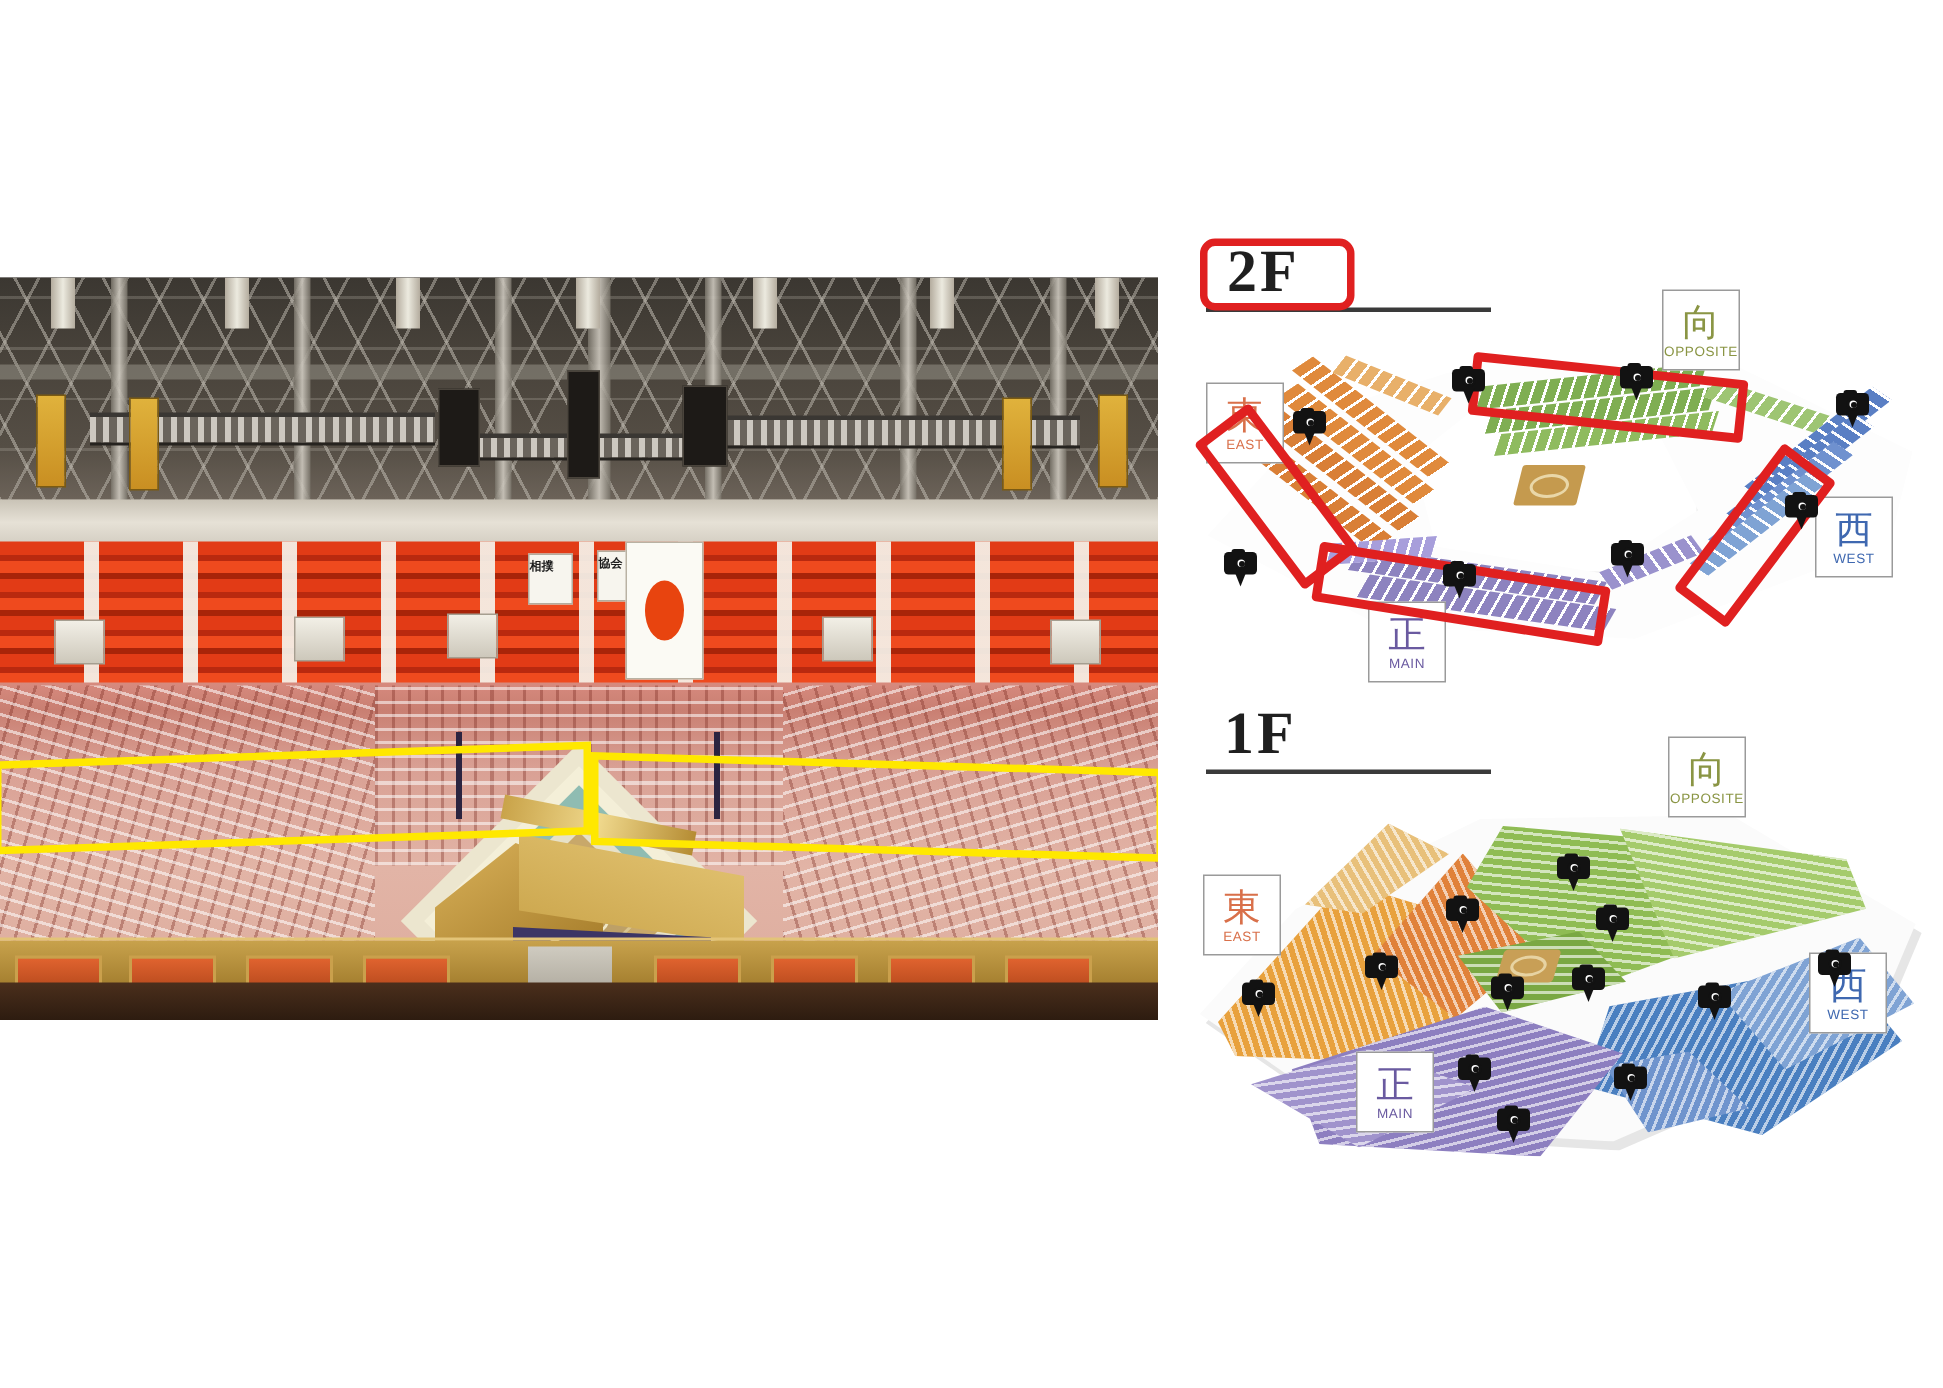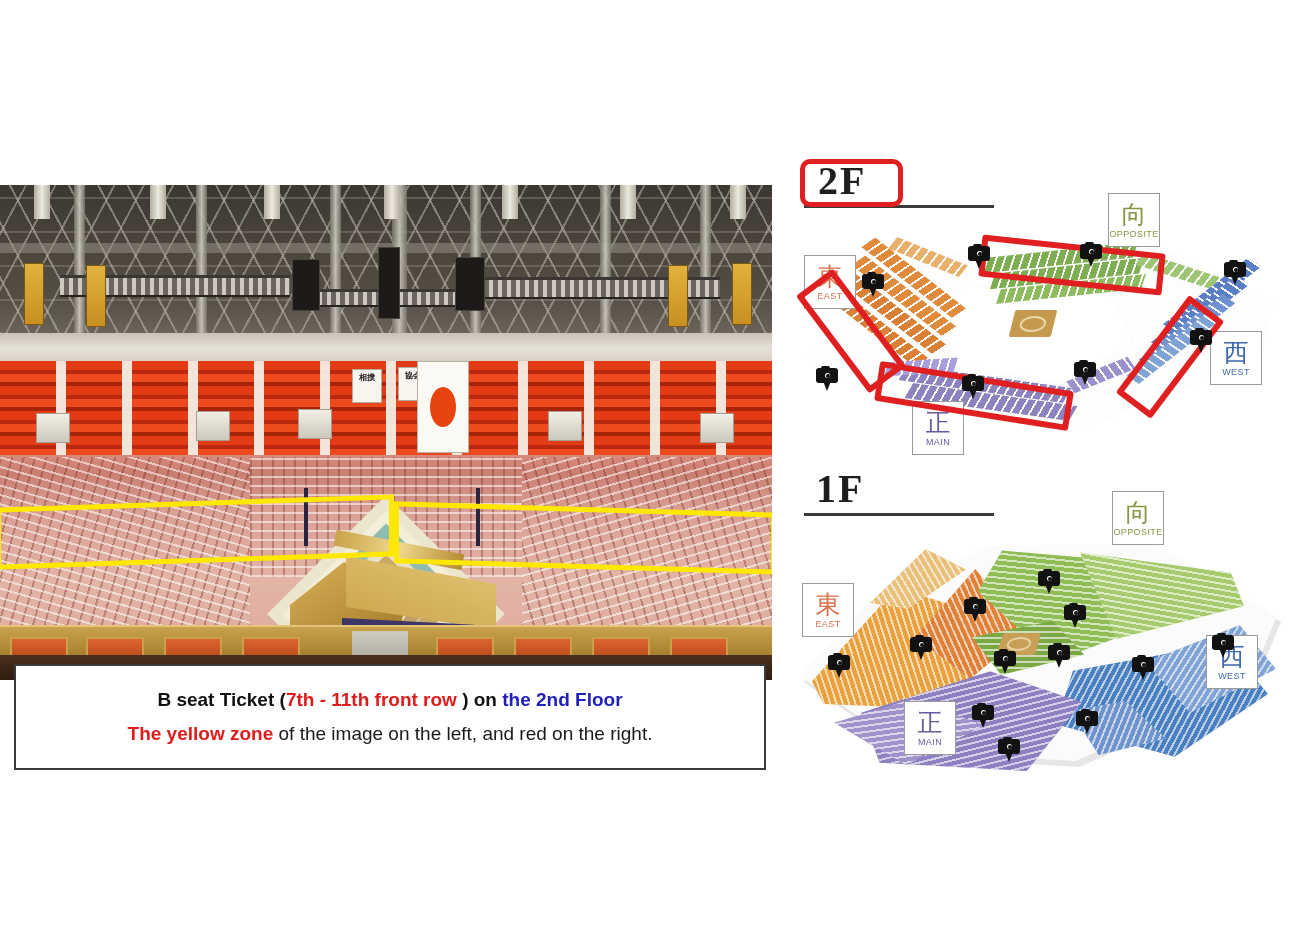--- a/index.html
+++ b/index.html
@@ -92,21 +92,21 @@
   }
   .vomitory {
     position: absolute; width: 34px; height: 30px;
     background: linear-gradient(180deg,#f2efe6,#cdc8bb);
     border: 1px solid #a59e90;
   }
   .kanji-sign {
     position: absolute; width: 30px; height: 34px;
     background: #f7f5ee; border: 1px solid #b3ac9e;
     color: #1c1c1c; font-size: 8px; line-height: 10px;
-    text-align: center; padding-top: 3px; font-weight: bold;
+    padding-top: 3px; font-weight: bold;
   }
   #hinomaru {
     position: absolute; left: 417px; top: 176px;
     width: 52px; height: 92px;
     background: #fbfaf4; border: 1px solid #b9b2a3;
   }
   #hinomaru .disc {
     position: absolute; left: 50%; top: 50%;
     transform: translate(-50%,-50%);
     width: 26px; height: 40px; border-radius: 50%;
@@ -464,28 +464,20 @@
     <div class="fg-box" style="left:514px"></div>
     <div class="fg-box" style="left:592px"></div>
     <div class="fg-box" style="left:670px"></div>
     <div id="aisle"></div>
     <div class="ph-layer" id="foreground"></div>
 
     <div class="yellow-zone" id="yz-left"></div>
     <div class="yellow-zone" id="yz-right"></div>
   </div>
 
-  <div id="caption">
-    <div class="cap-line">
-      <span>B seat Ticket (</span><span class="red">7th - 11th front row</span><span> ) on </span><span class="blue">the 2nd Floor</span>
-    </div>
-    <div class="cap-line">
-      <span class="red">The yellow zone</span><span class="plain"> of the image on the left, and red on the right.</span>
-    </div>
-  </div>
 
   <div id="maps">
 
     <div class="floor-head">
       <div class="floor-title" style="left:28px; top:4px">2F</div>
       <div class="floor-rule" style="left:14px; top:52px; width:190px"></div>
       <div id="f2-box"></div>
     </div>
 
     <div id="f2-arena">

